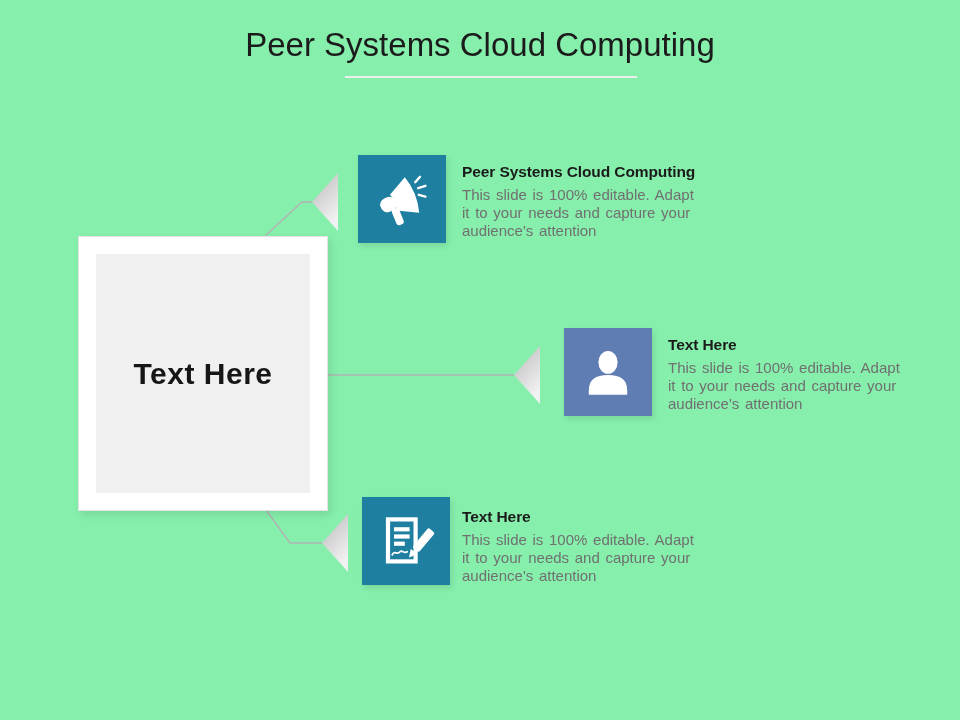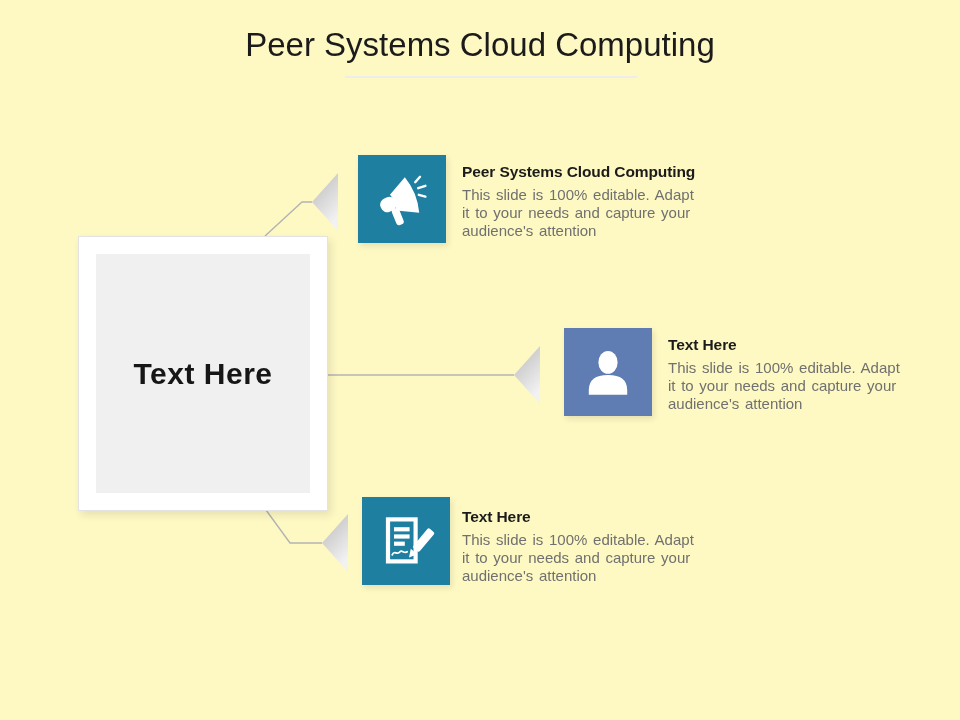--- a/index.html
+++ b/index.html
@@ -1,17 +1,17 @@
 <!DOCTYPE html>
 <html><head>
 <meta charset="utf-8">
 <style>
   html,body { margin:0; padding:0; background:#fff; }
   .slide {
-    position:relative; width:960px; height:720px; background:#fef9c3;
+    position:relative; width:960px; height:720px; background:#86efac;
     font-family:"Liberation Sans", sans-serif; overflow:hidden;
   }
   .slide-title {
     position:absolute; top:26px; left:0; width:960px; margin:0;
     text-align:center; font-size:33px; font-weight:500; color:#1b1b1b;
     letter-spacing:0;
   }
   .title-underline {
     position:absolute; left:345px; top:76px; width:292px; height:2px;
     background:#ededed;

